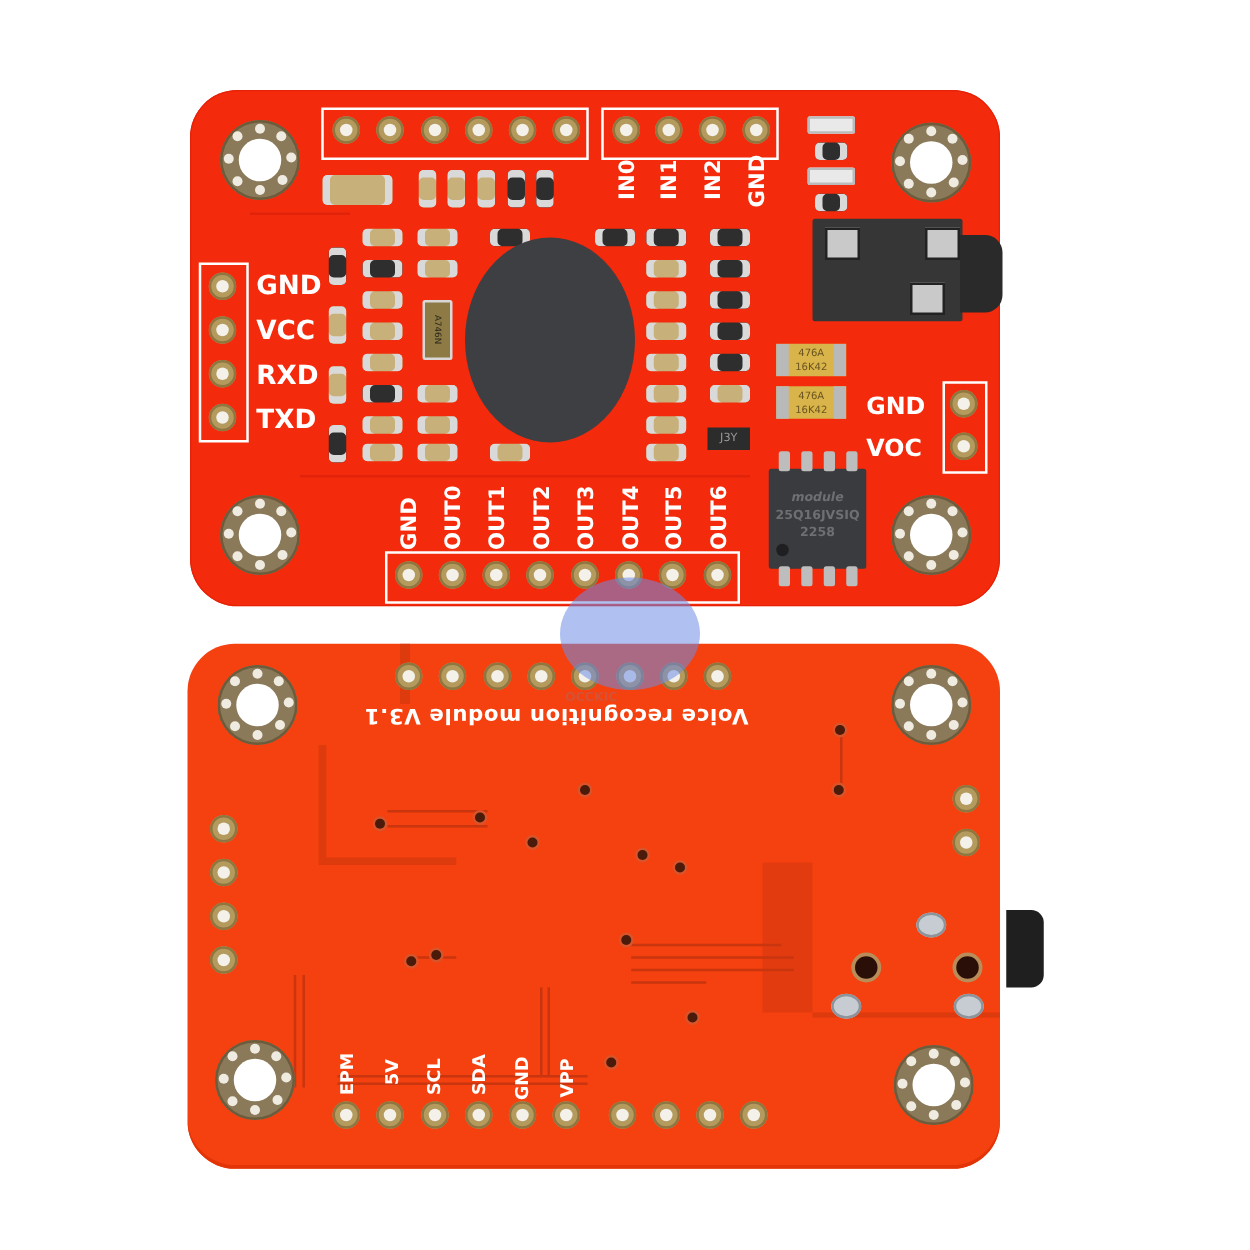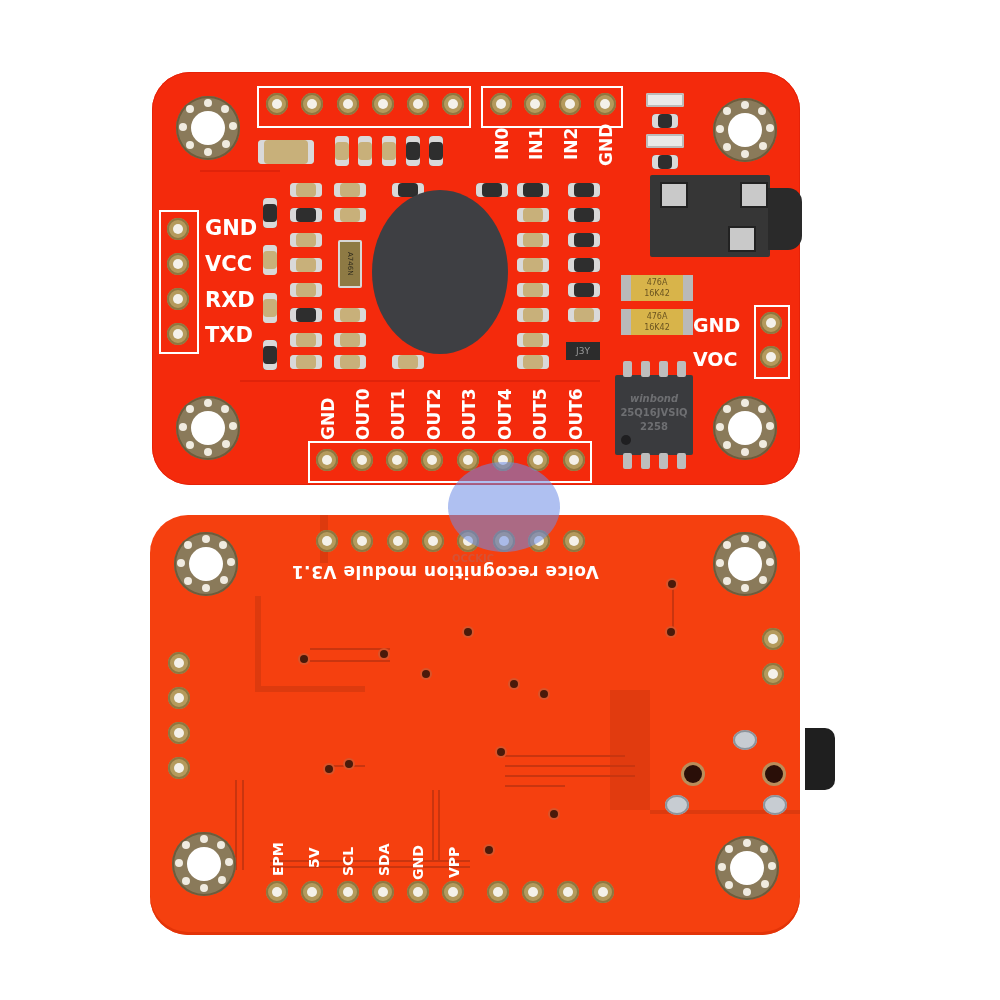--- a/index.html
+++ b/index.html
@@ -16,21 +16,21 @@
   .silk-box { position:absolute; border:2px solid #ffffff; }
   .silk { position:absolute; color:#ffffff; font-family:"DejaVu Sans", sans-serif; font-weight:bold; white-space:nowrap; }
   .vlabel { position:absolute; color:#ffffff; font-weight:bold; font-size:17px; transform:rotate(-90deg); transform-origin:left top; white-space:nowrap; }
   .smd { position:absolute; width:32px; height:14px; border-radius:4px; background:#c8b07a; box-shadow: inset 6px 0 0 #d9d9d9, inset -6px 0 0 #d9d9d9; }
   .smd.r { background:#2e2e2e; }
   .smd.v { width:14px; height:30px; box-shadow: inset 0 6px 0 #d9d9d9, inset 0 -6px 0 #d9d9d9; }
   .blob { position:absolute; left:372px; top:190px; width:136px; height:164px; border-radius:50%; background:#3e3f43; }
   .jack { position:absolute; left:650px; top:175px; width:120px; height:82px; background:#363636; border-radius:2px; }
   .jack-barrel { position:absolute; left:768px; top:188px; width:34px; height:62px; background:#2a2a2a; border-radius:0 14px 14px 0; }
   .jack-clip { position:absolute; width:24px; height:22px; background:#c9c9c9; border:2px solid #222; }
-  .tant { position:absolute; width:72px; height:26px; background:#d8b44a; box-shadow: inset 10px 0 0 #b9b9b9, inset -10px 0 0 #b9b9b9; font-size:8px; color:#6b5420; text-align:center; line-height:11px; padding-top:2px; box-sizing:border-box; }
+  .tant { position:absolute; width:56px; height:26px; background:#d8b44a; box-shadow: inset 10px 0 0 #b9b9b9, inset -10px 0 0 #b9b9b9; font-size:8px; color:#6b5420; text-align:center; line-height:11px; padding-top:2px; box-sizing:border-box; }
   .soic { position:absolute; left:615px; top:375px; width:78px; height:80px; background:#3a3b3e; border-radius:2px; }
   .soic .pin { position:absolute; width:9px; height:16px; background:#bdbdbd; border-radius:2px; }
   .soic-text { position:absolute; left:0; width:78px; text-align:center; color:#6e6f72; font-size:10px; font-weight:bold; }
   .sot { position:absolute; left:566px; top:342px; width:34px; height:18px; background:#2c2c2c; color:#9a9a9a; font-size:9px; text-align:center; line-height:18px; }
   .led { position:absolute; width:38px; height:14px; background:#e9e9e9; border-radius:2px; box-shadow: inset 0 0 0 2px #bbb; }
   .trace { position:absolute; background:#c9350f; }
   .trace-t { position:absolute; background:#e0230a; }
   .pcbtext { position:absolute; left:265px; top:562px; width:360px; text-align:center; color:#ffffff; font-weight:bold; font-size:17px; transform:rotate(180deg); letter-spacing:0.5px; }
   .smallvia { position:absolute; width:8px; height:8px; border-radius:50%; background:#4a1a0a; box-shadow:0 0 0 2px #d9542a; }
   .watermark { position:absolute; left:448px; top:462px; width:112px; height:90px; border-radius:50%; background:rgba(110,140,230,0.55); }
@@ -191,21 +191,21 @@
 
 <div class="soic">
   <div class="pin" style="left:8px;top:-14px"></div>
     <div class="pin" style="left:26px;top:-14px"></div>
     <div class="pin" style="left:44px;top:-14px"></div>
     <div class="pin" style="left:62px;top:-14px"></div>
   <div class="pin" style="left:8px;top:78px"></div>
     <div class="pin" style="left:26px;top:78px"></div>
     <div class="pin" style="left:44px;top:78px"></div>
     <div class="pin" style="left:62px;top:78px"></div>
-  <div class="soic-text" style="top:18px;font-style:italic;">winbond</div>
+  <div class="soic-text" style="top:18px;font-style:italic;">module</div>
   <div class="soic-text" style="top:32px;">25Q16JVSIQ</div>
   <div class="soic-text" style="top:46px;">2258</div>
   <div class="abs" style="left:6px;top:60px;width:10px;height:10px;border-radius:50%;background:#1f1f21;"></div>
 </div>
 
 <div class="vlabel" style="left:318px;top:440px;">GND</div>
 <div class="vlabel" style="left:353px;top:440px;">OUT0</div>
 <div class="vlabel" style="left:388px;top:440px;">OUT1</div>
 <div class="vlabel" style="left:424px;top:440px;">OUT2</div>
 <div class="vlabel" style="left:459px;top:440px;">OUT3</div>

